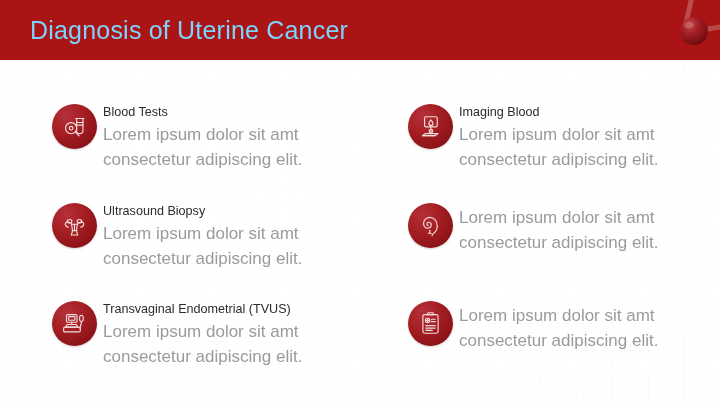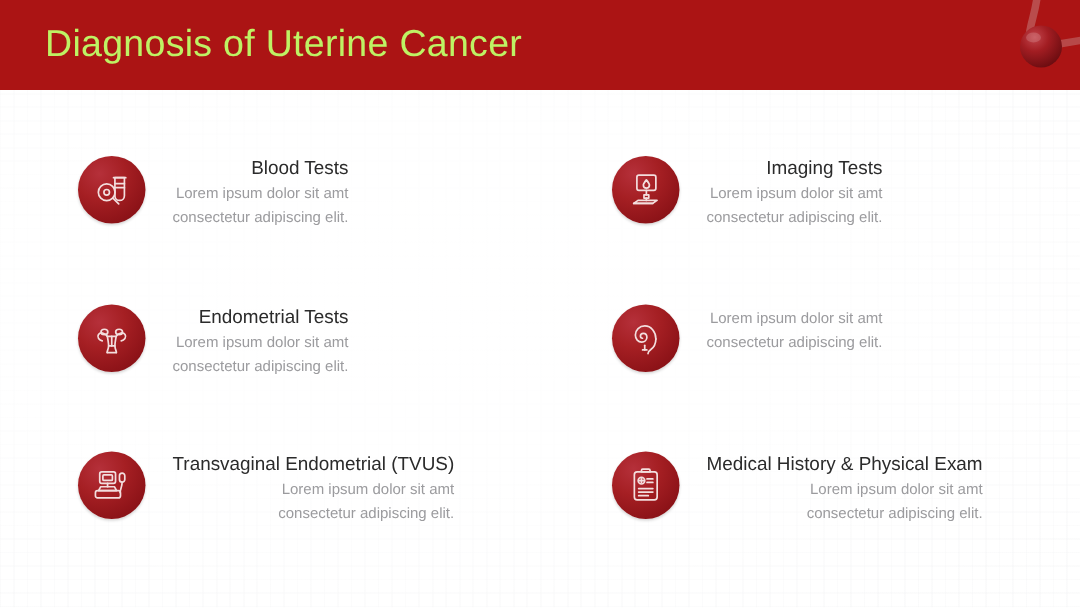--- a/index.html
+++ b/index.html
@@ -65,21 +65,21 @@
     width: 720px;
     height: 60px;
     background: #ab1414;
     overflow: hidden;
   }
   #header-title {
     position: absolute;
     left: 30px;
     top: 50%;
     transform: translateY(-50%);
-    color: #bef264;
+    color: #7dd3fc;
     font-size: 25px;
     font-weight: 400;
     letter-spacing: 0.2px;
     white-space: nowrap;
   }
   
   #header-decor {
     position: absolute;
     right: 0;
     top: 0;
@@ -126,34 +126,33 @@
   }
   .icon-badge svg * {
     stroke: #f3dede;
     stroke-width: 1.35;
     fill: none;
     stroke-linecap: round;
     stroke-linejoin: round;
   }
 
   .item-text {
-    margin-left: 18px;
+    margin-left: 6px;
     padding-top: 1px;
-    text-align: right;
   }
   .item-title {
     font-size: 12.6px;
     color: #2b2b2b;
     font-weight: 400;
     line-height: 1.25;
     white-space: nowrap;
   }
   .item-desc {
     margin-top: 2px;
-    font-size: 10px;
+    font-size: 17px;
     color: #9b9b9e;
     line-height: 1.38;
     white-space: nowrap;
   }
 </style>
 </head>
 <body>
 
 <div id="slide">
 
@@ -207,21 +206,21 @@
           <rect x="9" y="4.5" width="15" height="12" rx="1.6"></rect>
           <path d="M16.5 8.2 c1.6 2 2.4 3.1 2.4 4.1 a2.4 2.4 0 0 1 -4.8 0 c0 -1 0.8 -2.1 2.4 -4.1 z"></path>
           <line x1="16.5" y1="16.5" x2="16.5" y2="20"></line>
           <path d="M14.6 20 h3.8 v2.6 h-3.8 z"></path>
           <line x1="16.5" y1="22.6" x2="16.5" y2="24.4"></line>
           <path d="M6.5 26.8 l3.4 -2.4 h15 l-3.4 2.4 z"></path>
           <line x1="6.5" y1="26.8" x2="21.5" y2="26.8"></line>
         </svg>
       </div>
       <div class="item-text">
-        <div class="item-title">Imaging Tests</div>
+        <div class="item-title">Imaging Blood</div>
         <div class="item-desc">Lorem ipsum dolor sit amt</div>
         <div class="item-desc">consectetur adipiscing elit.</div>
       </div>
     </div>
 
     <div class="item col-left row-2">
       <div class="icon-badge">
         <svg viewBox="0 0 32 32">
           <path d="M12.5 14.5 c-2 -3 -5.5 -3.6 -7 -1.4 c-1.4 2.1 0.6 4.6 3 4.9"></path>
           <path d="M19.5 14.5 c2 -3 5.5 -3.6 7 -1.4 c1.4 2.1 -0.6 4.6 -3 4.9"></path>
@@ -229,21 +228,21 @@
           <path d="M19.5 14.5 c-0.6 3.4 -1 5.4 -1 7.4 c0 2.6 1.2 4.2 1.2 5.4"></path>
           <path d="M12.5 14.5 h7"></path>
           <ellipse cx="10.2" cy="11" rx="2.7" ry="2.1"></ellipse>
           <ellipse cx="21.8" cy="11" rx="2.7" ry="2.1"></ellipse>
           <path d="M13.6 22 h4.8"></path>
           <path d="M16 14.5 v7.5"></path>
           <path d="M12.6 27.3 h6.8"></path>
         </svg>
       </div>
       <div class="item-text">
-        <div class="item-title">Endometrial Tests</div>
+        <div class="item-title">Ultrasound Biopsy</div>
         <div class="item-desc">Lorem ipsum dolor sit amt</div>
         <div class="item-desc">consectetur adipiscing elit.</div>
       </div>
     </div>
 
     <div class="item col-right row-2">
       <div class="icon-badge">
         <svg viewBox="0 0 32 32">
           <path d="M24 16.5 c0 -5.6 -3.9 -10.2 -8.7 -10.2 c-4.3 0 -7.5 3.3 -7.5 7.2 c0 3.2 2.2 5.6 5 5.6 c2.4 0 4.1 -1.8 4.1 -3.9 c0 -1.8 -1.2 -3.1 -2.8 -3.1 c-1.3 0 -2.3 1 -2.3 2.2 c0 1 0.7 1.7 1.6 1.7"></path>
           <path d="M24 16.5 c0 5.2 -2.6 7.4 -4.2 8.6 c-1.4 1 -2 1.6 -2 3"></path>
@@ -285,20 +284,19 @@
           <line x1="12.6" y1="10.9" x2="12.6" y2="13.9"></line>
           <line x1="11.1" y1="12.4" x2="14.1" y2="12.4"></line>
           <line x1="17" y1="11" x2="21.6" y2="11"></line>
           <line x1="17" y1="13.8" x2="21.6" y2="13.8"></line>
           <line x1="10.4" y1="18.6" x2="21.6" y2="18.6"></line>
           <line x1="10.4" y1="21.4" x2="21.6" y2="21.4"></line>
           <line x1="10.4" y1="24.2" x2="18" y2="24.2"></line>
         </svg>
       </div>
       <div class="item-text">
-        <div class="item-title">Medical History &amp; Physical Exam</div>
         <div class="item-desc">Lorem ipsum dolor sit amt</div>
         <div class="item-desc">consectetur adipiscing elit.</div>
       </div>
     </div>
 
   </div>
 </div>
 
 </body></html>

